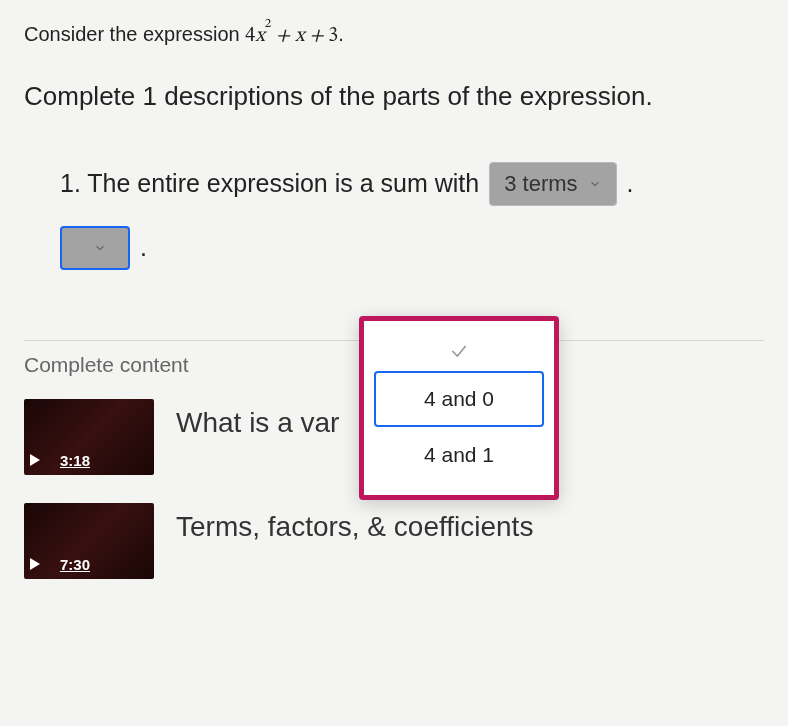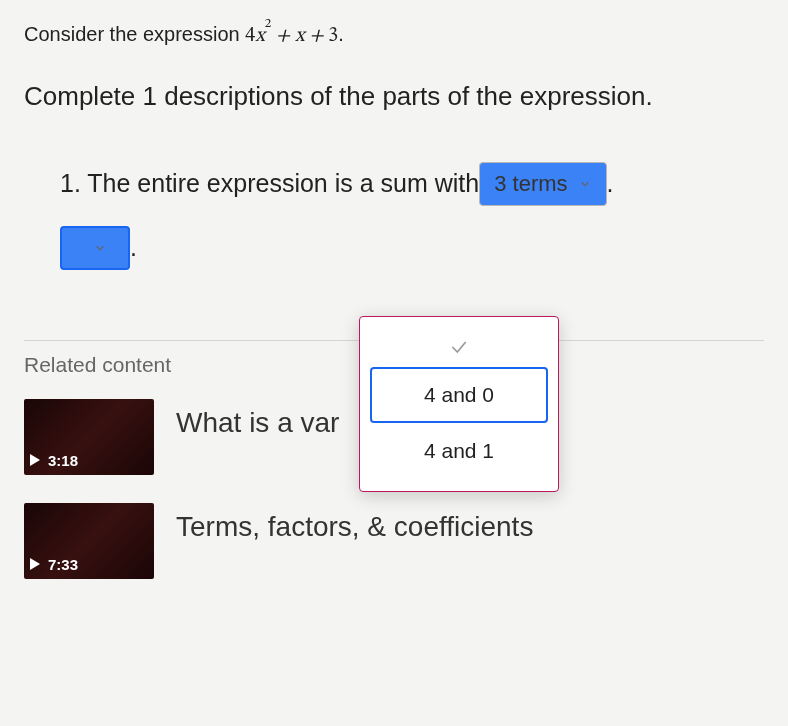--- a/index.html
+++ b/index.html
@@ -35,30 +35,31 @@
       margin-bottom: 70px;
     }
     .q-row {
       display: flex;
       align-items: center;
       flex-wrap: wrap;
       font-size: 25px;
       font-weight: 500;
       color: #222;
       margin-bottom: 20px;
+      gap: 10px;
     }
     .q-row .lead { white-space: nowrap; }
     .select-box {
       display: inline-flex;
       align-items: center;
       justify-content: center;
       border: 1.5px solid #b8b8b8;
       border-radius: 4px;
       padding: 8px 14px;
-      background: #3b82f6;
+      background: #a3a3a3;
       font-size: 22px;
       color: #333;
       min-height: 44px;
       cursor: pointer;
       position: relative;
       gap: 10px;
     }
     .select-box.focused {
       border: 2px solid #1865f2;
     }
@@ -68,21 +69,21 @@
     }
     .period { font-size: 25px; }
     .dropdown-panel {
       position: absolute;
       left: 359px;
       top: 316px;
       width: 200px;
       background: #fff;
       border-radius: 4px;
       box-shadow: 0 4px 18px rgba(0,0,0,0.18);
-      border: 1px solid #be185d;
+      border: 5px solid #be185d;
       z-index: 50;
       padding: 6px 0 12px 0;
     }
     .dropdown-check {
       display: flex;
       justify-content: center;
       padding: 14px 0 10px 0;
     }
     .check-icon {
       width: 20px; height: 20px;
@@ -124,24 +125,25 @@
       border-radius: 2px;
       position: relative;
       flex-shrink: 0;
     }
     .thumb .overlay {
       position: absolute;
       left: 6px;
       bottom: 6px;
       display: flex;
       align-items: center;
-      gap: 8px;
+      gap: 20px;
       color: #fff;
       font-size: 15px;
       font-weight: 600;
+      text-decoration: underline;
     }
     .play-icon {
       width: 0; height: 0;
       border-left: 10px solid #fff;
       border-top: 6px solid transparent;
       border-bottom: 6px solid transparent;
     }
     .related-title {
       font-size: 28px;
       color: #333;
@@ -186,34 +188,34 @@
         <polyline points="4 12 10 18 20 6"></polyline>
       </svg>
   </div>
   <div class="option highlighted">4 and 0</div>
   <div class="option">4 and 1</div>
 </div>
 
 <hr class="divider">
 
 <div>
-  <div class="related-heading">Related content</div>
+  <div class="related-heading">Complete content</div>
 
   <div class="related-item">
     <div class="thumb">
       <div class="overlay">
         <span class="play-icon"></span>
         <span>3:18</span>
       </div>
     </div>
     <div class="related-title">What is a var</div>
   </div>
 
   <div class="related-item">
     <div class="thumb">
       <div class="overlay">
         <span class="play-icon"></span>
-        <span>7:33</span>
+        <span>7:30</span>
       </div>
     </div>
     <div class="related-title">Terms, factors, &amp; coefficients</div>
   </div>
 </div>
 
 </body></html>

